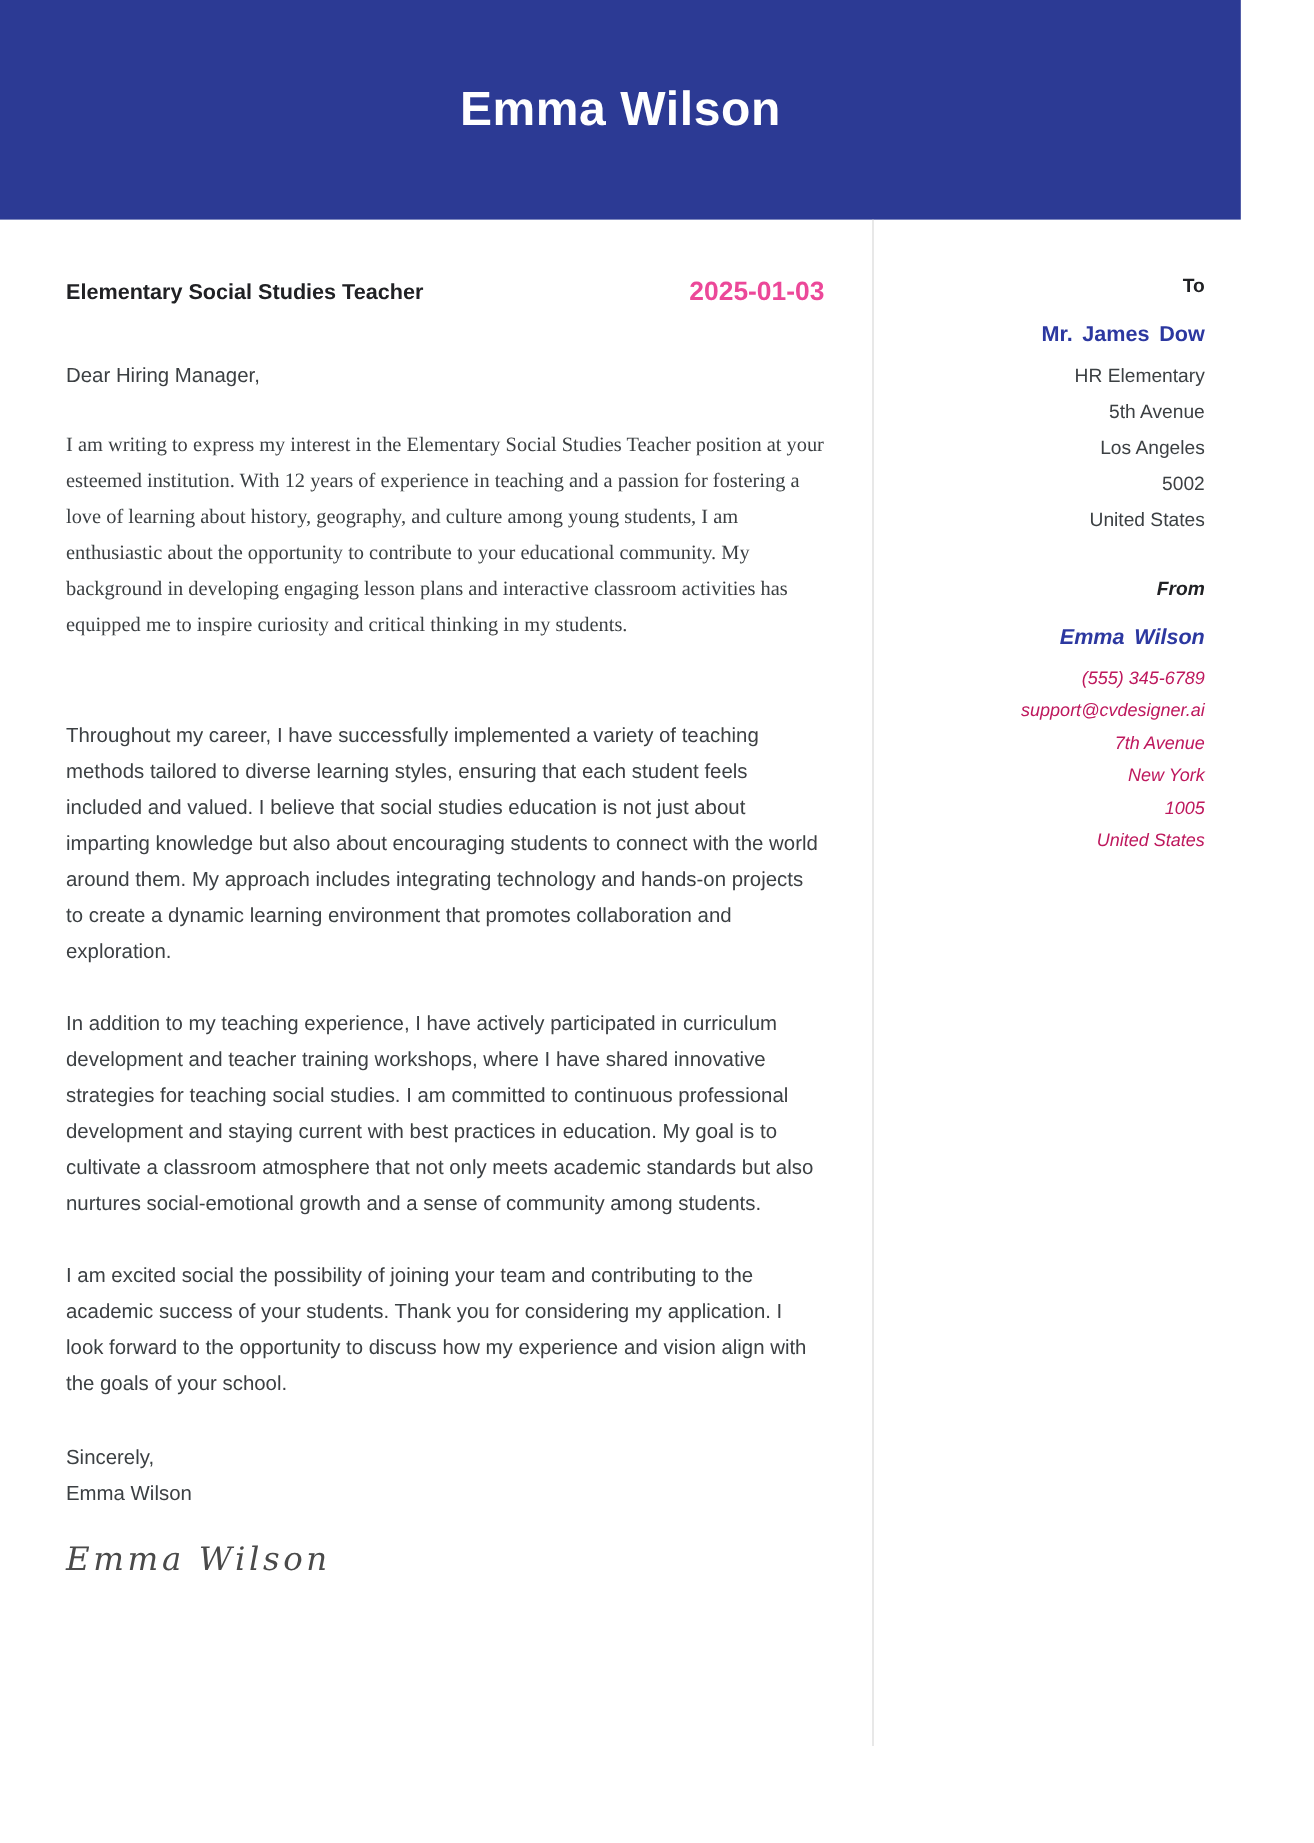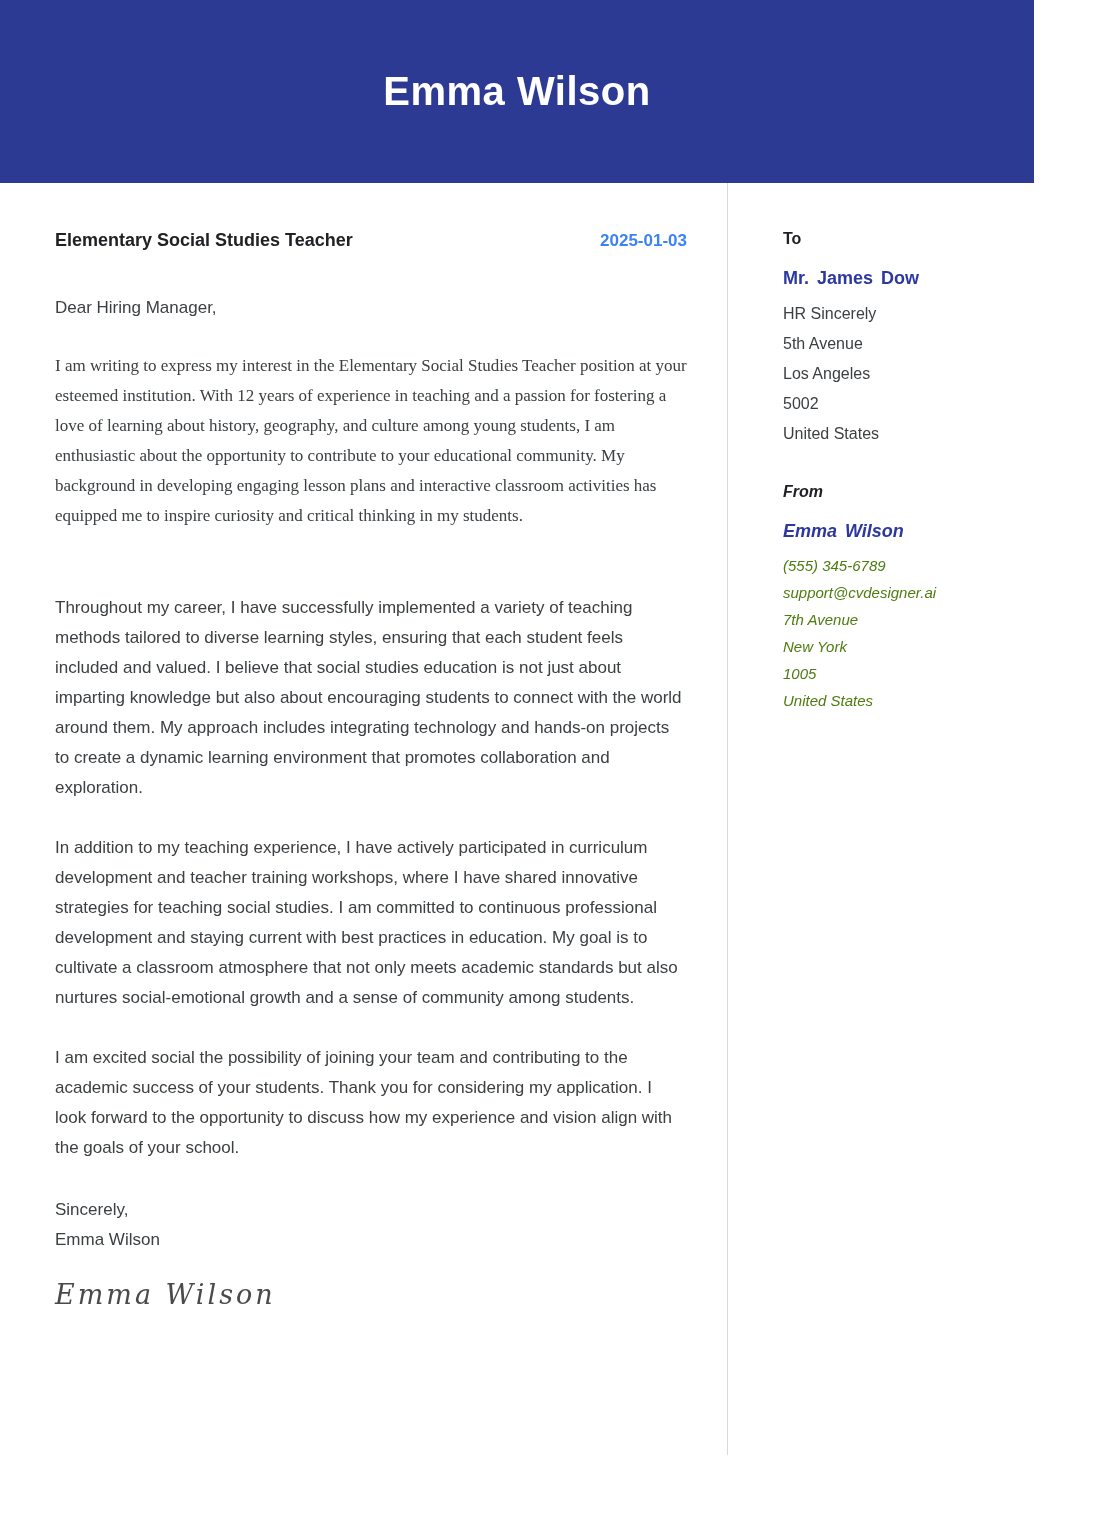--- a/index.html
+++ b/index.html
@@ -39,38 +39,39 @@
   }
   .divider {
     width: 1px;
     height: 1272px;
     background: #d9d9d9;
     flex: 0 0 1px;
   }
   .sidebar {
     flex: 1;
     padding: 47px 30px 4px 55px;
+    text-align: right;
   }
 
   
   .title-row {
     display: flex;
     justify-content: space-between;
     align-items: center;
     margin-bottom: 42px;
   }
   .job-title {
     font-size: 18px;
     font-weight: bold;
     color: #202124;
   }
   .date {
-    font-size: 17px;
+    font-size: 22px;
     font-weight: bold;
-    color: #3b82f6;
+    color: #ec4899;
   }
   .letter p, .salutation {
     font-size: 17px;
     line-height: 30px;
     color: #3c4043;
   }
   .salutation { margin-bottom: 28px; margin-top: 37px; }
   .letter p.para { margin-bottom: 30px; }
   .letter p.para.extra-gap { margin-bottom: 62px; font-family: Liberation Serif, serif; }
   .closing { font-size: 17px; line-height: 30px; color: #3c4043; margin-top: 32px; }
@@ -99,21 +100,21 @@
     cursor: pointer;
   }
   .to-lines .line {
     font-size: 16px;
     line-height: 30px;
     color: #3c4043;
   }
   .from-lines .line {
     font-size: 15px;
     line-height: 27px;
-    color: #4d7c0f;
+    color: #be185d;
   }
   .side-section.from { margin-top: 34px; font-style: italic; }
 </style>
 </head>
 <body>
 
 <div class="page">
 
   <header class="banner">
     <h1>Emma Wilson</h1>
@@ -143,21 +144,21 @@
     </main>
 
     <div class="divider"></div>
 
     <aside class="sidebar">
 
       <section class="side-section to">
         <h2>To</h2>
         <div class="contact-name">Mr. James Dow</div>
         <div class="to-lines">
-          <div class="line">HR Sincerely</div>
+          <div class="line">HR Elementary</div>
           <div class="line">5th Avenue</div>
           <div class="line">Los Angeles</div>
           <div class="line">5002</div>
           <div class="line">United States</div>
         </div>
       </section>
 
       <section class="side-section from">
         <h2>From</h2>
         <div class="contact-name">Emma Wilson</div>

